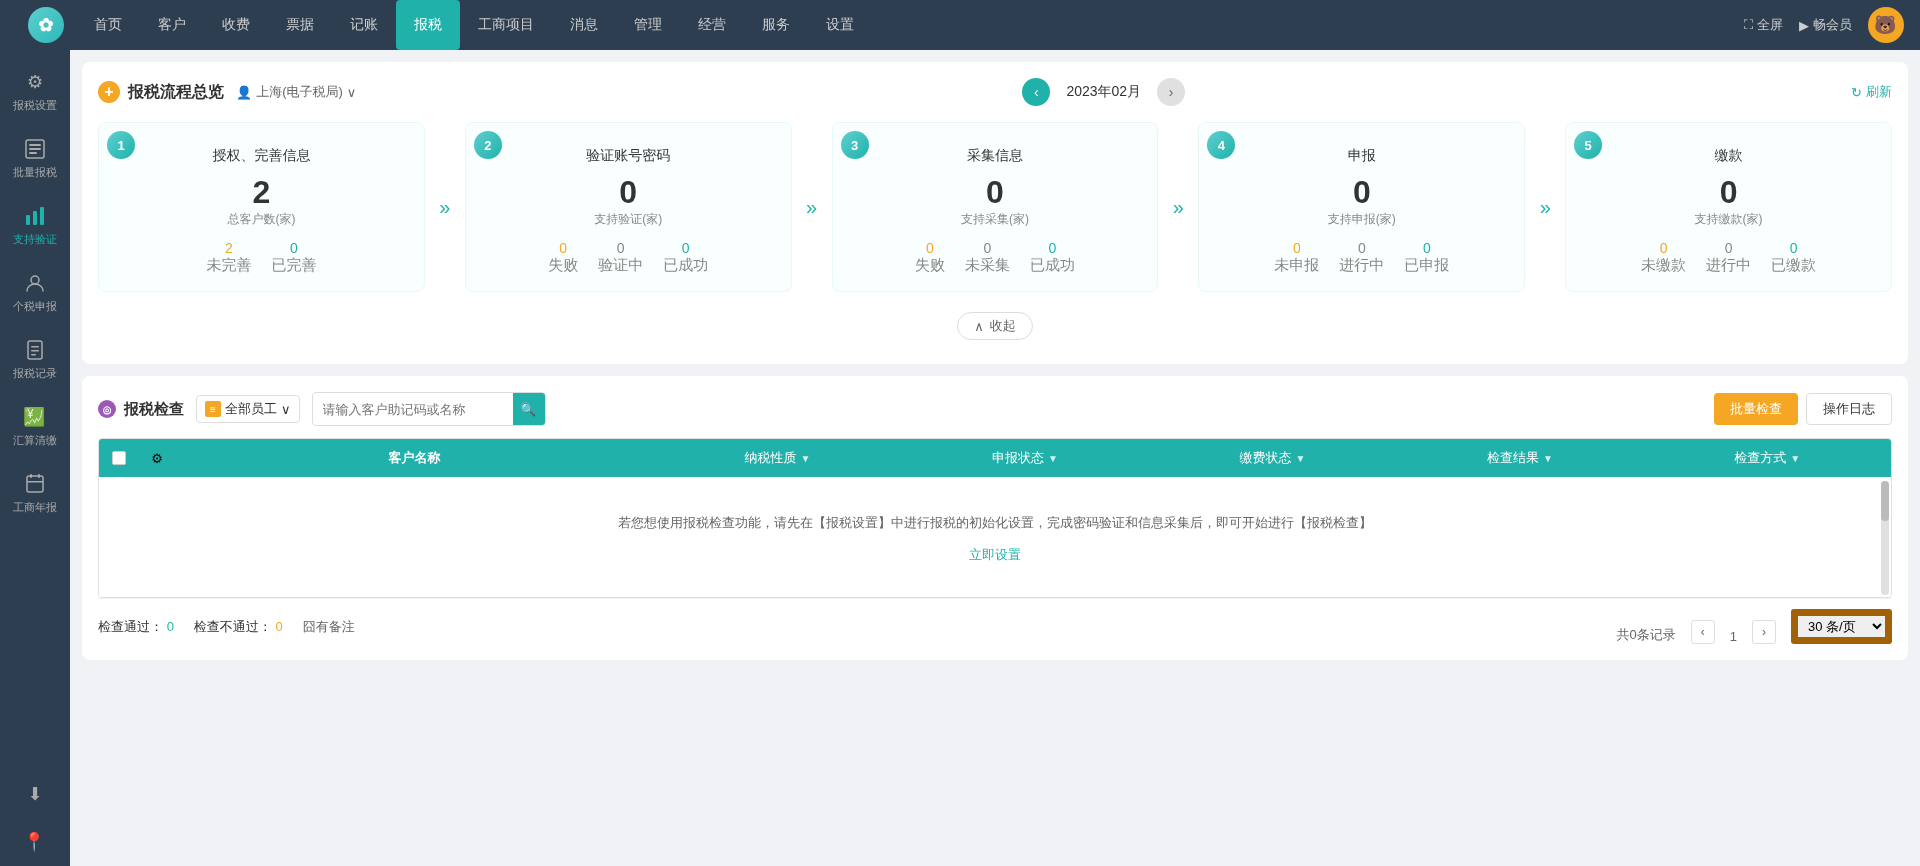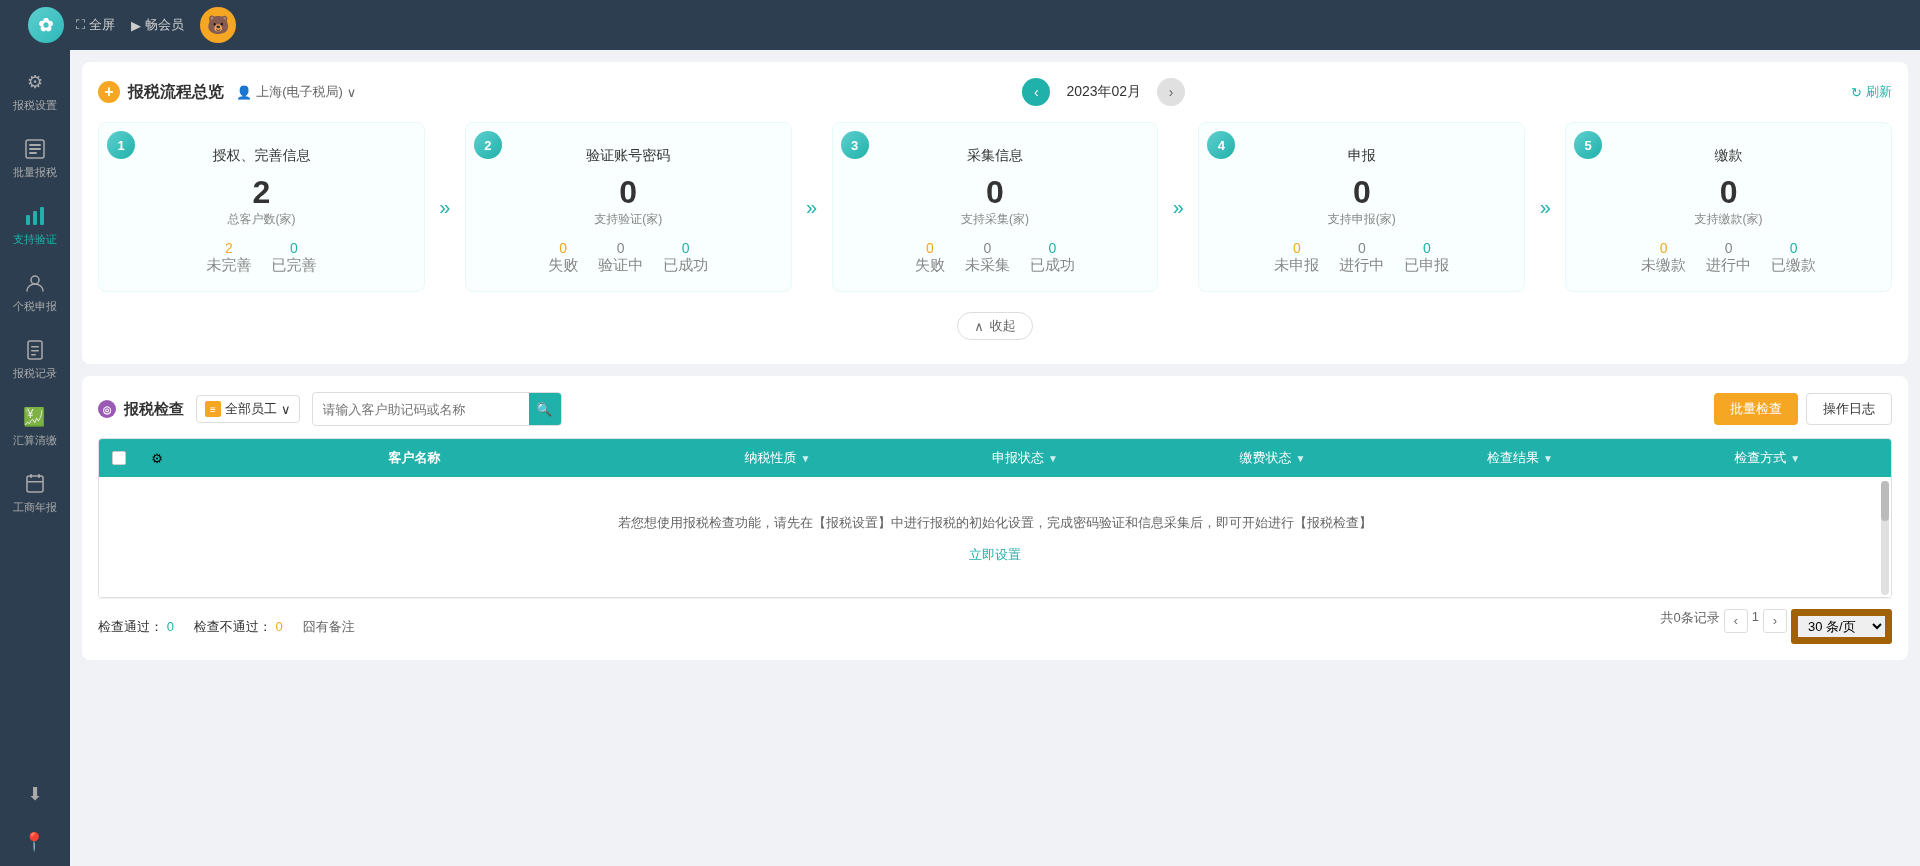--- a/index.html
+++ b/index.html
@@ -227,21 +227,21 @@
       display: flex; align-items: center; justify-content: center;
     }
     .search-box {
       display: flex; align-items: center;
       border: 1px solid #ddd; border-radius: 4px;
       overflow: hidden;
     }
     .search-input {
       border: none; outline: none;
       padding: 5px 10px; font-size: 13px;
-      width: 216px; color: #999;
+      width: 200px; color: #999;
     }
     .search-btn {
       width: 32px; height: 32px; background: #20b2aa;
       display: flex; align-items: center; justify-content: center;
       cursor: pointer; color: white;
     }
     .check-actions {
       margin-left: auto; display: flex; gap: 8px;
     }
     .btn-orange {
@@ -294,21 +294,21 @@
       display: flex; align-items: center;
       padding: 10px 0 0 0; font-size: 13px; color: #333;
       border-top: 1px solid #f0f0f0; margin-top: 0;
     }
     .footer-pass { margin-right: 20px; }
     .footer-fail { margin-right: 20px; }
     .footer-note { color: #666; text-align: right; }
     .link-num { color: #20b2aa; cursor: pointer; }
     .link-num.orange { color: #f5a623; }
     .pagination {
-      margin-left: auto; display: flex; align-items: flex-start; gap: 4px; color: #666;
+      margin-left: auto; display: flex; align-items: flex-end; gap: 15px; color: #666;
     }
     .page-arrow {
       width: 24px; height: 24px; border: 1px solid #ddd;
       border-radius: 3px; display: flex; align-items: center; justify-content: center;
       cursor: pointer; font-size: 12px;
     }
     .page-select {
       border: 7px solid #a16207; border-radius: 3px;
       padding: 2px 6px; font-size: 13px;
     }
@@ -318,20 +318,34 @@
       width: 14px; height: 14px; border: 1px solid #ccc; border-radius: 2px;
       background: white; cursor: pointer;
     }
   </style>
 </head>
 <body>
 
 <div class="top-nav">
   <div class="top-nav-logo">
     <div class="logo-circle">✿</div>
+  </div>
+  <div class="top-nav-items">
+    <div class="nav-item">首页</div>
+    <div class="nav-item">客户</div>
+    <div class="nav-item">收费</div>
+    <div class="nav-item">票据</div>
+    <div class="nav-item">记账</div>
+    <div class="nav-item active">报税</div>
+    <div class="nav-item">工商项目</div>
+    <div class="nav-item">消息</div>
+    <div class="nav-item">管理</div>
+    <div class="nav-item">经营</div>
+    <div class="nav-item">服务</div>
+    <div class="nav-item">设置</div>
   </div>
   <div class="top-nav-right">
     <div class="nav-right-btn">
       <span>⛶</span>
       <span>全屏</span>
     </div>
     <div class="nav-right-btn">
       <span>▶</span>
       <span>畅会员</span>
     </div>

